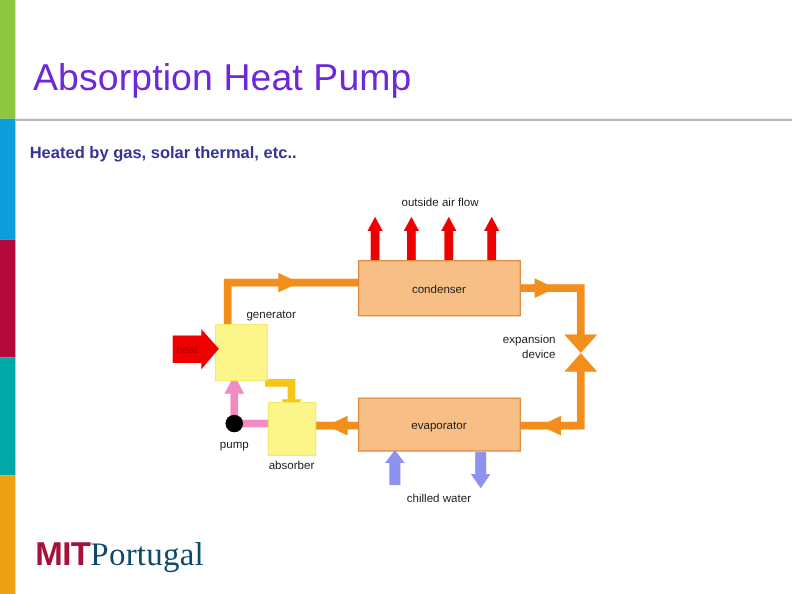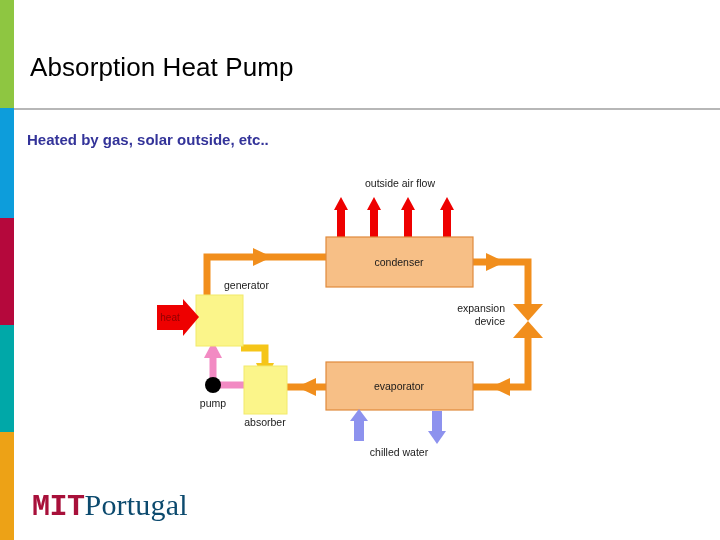--- a/index.html
+++ b/index.html
@@ -30,23 +30,23 @@
     position: absolute;
     left: 14px;
     top: 44px;
     width: 690px;
     height: 66px;
   }
   #page-title {
     position: absolute;
     left: 16px;
     top: 8px;
-    font-size: 26px;
+    font-size: 34px;
     font-weight: 400;
-    color: #000000;
+    color: #6d28d9;
     letter-spacing: 0.1px;
     white-space: nowrap;
   }
   #title-rule {
     position: absolute;
     left: 14px;
     top: 108px;
     width: 706px;
     height: 2px;
     background: #b7b7b7;
@@ -75,21 +75,21 @@
   #diagram svg { display: block; }
 
   
   #logo {
     position: absolute;
     left: 32px;
     top: 488px;
     white-space: nowrap;
   }
   #logo .mit {
-    font-family: Liberation Mono, monospace;
+    font-family: Liberation Sans, sans-serif;
     font-weight: bold;
     font-size: 30px;
     color: #a8103a;
     letter-spacing: -0.5px;
   }
   #logo .portugal {
     font-family: "Liberation Serif", serif;
     font-weight: normal;
     font-size: 30px;
     color: #c3c3c3;
@@ -116,21 +116,21 @@
   <div class="seg" style="background: rgb(181, 8, 60); top: 218px; height: 107px;"></div>
   <div class="seg" style="background: rgb(0, 168, 168); top: 325px; height: 107px;"></div>
   <div class="seg" style="background: rgb(237, 162, 22); top: 432px; height: 108px;"></div>
 </div>
 
 <div id="title-area">
   <div id="page-title">Absorption Heat Pump</div>
 </div>
 <div id="title-rule"></div>
 
-<div id="subtitle">Heated by gas, solar outside, etc..</div>
+<div id="subtitle">Heated by gas, solar thermal, etc..</div>
 
 <div id="diagram">
 <svg width="720" height="540" viewBox="0 0 720 540" xmlns="http://www.w3.org/2000/svg">
 
   <g>
 
     <path d="M 207 300 L 207 257 L 328 257" fill="none" stroke="#f18e1c" stroke-width="7"></path>
 
     <path d="M 470 262 L 528 262 L 528 310" fill="none" stroke="#f18e1c" stroke-width="7"></path>
 

